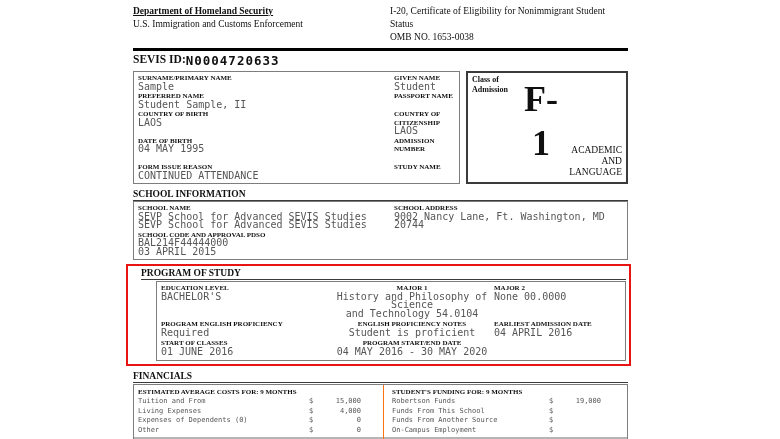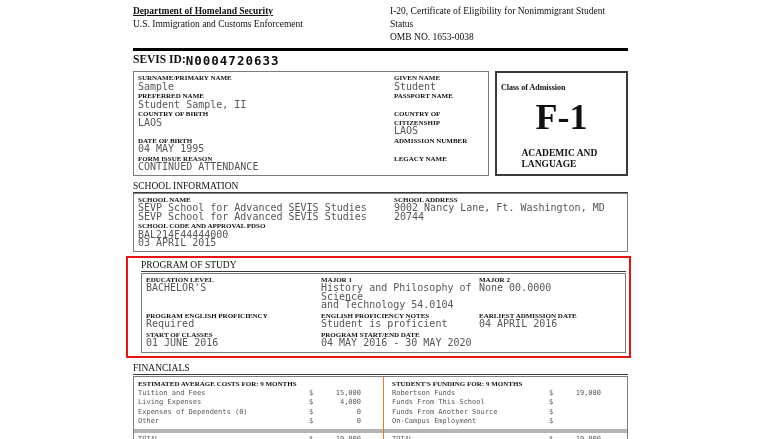--- a/index.html
+++ b/index.html
@@ -23,35 +23,35 @@
   .info-box { border: 1px solid #7d7d7d; padding: 2px 4px; background: #fff; }
   .frow { display: flex; }
   .fl { width: 256px; padding-right: 6px; padding-bottom: 1px; }
   .frx { flex: 1; padding-bottom: 1px; }
   .label { font-size: 7px; font-weight: bold; color: #101010; line-height: 8.5px; }
   .value { font-family: "DejaVu Sans Mono", monospace; font-size: 10px; color: #565656; line-height: 8.5px; white-space: pre-line; min-height: 8.5px; }
 
   
   .student-wrap { display: flex; gap: 6px; }
   .student-box { width: 356px; }
-  .class-box { flex: 1; border: 2px solid #3a3a3a; padding: 10px 4px 4px 4px; display: flex; flex-direction: column; }
+  .class-box { flex: 1; border: 2px solid #3a3a3a; padding: 2px 4px 4px 4px; display: flex; flex-direction: row; }
   .class-title { font-size: 8px; font-weight: bold; line-height: 10px; }
   .class-code { font-size: 36px; font-weight: bold; text-align: center; line-height: 44px; margin-top: 2px; }
-  .class-sub { font-size: 9.5px; font-weight: bold; text-align: left; line-height: 11px; margin-top: auto; width: 80px; margin-left: auto; margin-right: auto; }
-
-  
-  .sec-title { font-size: 9.5px; font-weight: normal; border-bottom: 1.5px solid #3a3a3a; line-height: 12px; margin-top: 4px; }
+  .class-sub { font-size: 9.5px; font-weight: normal; text-align: right; line-height: 11px; margin-top: auto; width: 80px; margin-left: auto; margin-right: auto; }
+
+  
+  .sec-title { font-size: 9.5px; font-weight: bold; border-bottom: 1.5px solid #3a3a3a; line-height: 12px; margin-top: 4px; }
 
   
   .red-wrap { border: 2px solid #e81414; margin: 4px -3px 0 -7px; padding: 0 3px 3px 13px; }
   .red-wrap .sec-title { margin-top: 1px; }
-  .program-box { border: 1px solid #7d7d7d; padding: 2px 4px; margin-top: 1px; }
+  .program-box { border: 1px solid #7d7d7d; padding: 2px 4px; margin-top: 1px; margin-left: 15px; }
   .prow { display: flex; }
   .pc1 { width: 175px; padding-right: 6px; padding-bottom: 2px; }
-  .pc2 { width: 158px; padding-right: 6px; padding-bottom: 2px; }
+  .pc2 { width: 158px; padding-right: 6px; padding-bottom: 2px; text-align: center; }
   .pc3 { flex: 1; padding-bottom: 2px; }
 
   
   .fin-box { border: 1px solid #7d7d7d; display: flex; margin-top: 1px; }
   .fin-l { width: 250px; border-right: 1px solid #f97316; padding: 2px 22px 3px 4px; }
   .fin-r { flex: 1; padding: 2px 26px 3px 8px; }
   .fin-header { font-size: 7px; font-weight: bold; line-height: 10px; }
   .fin-row { display: flex; font-family: "DejaVu Sans Mono", monospace; font-size: 7px; color: #565656; line-height: 9.5px; }
   .fin-name { flex: 1; }
   .fin-cur { width: 14px; }
@@ -122,21 +122,21 @@
           <div class="label">ADMISSION NUMBER</div>
           <div class="value"></div>
         </div>
       </div>
       <div class="frow">
         <div class="fl">
           <div class="label">FORM ISSUE REASON</div>
           <div class="value">CONTINUED ATTENDANCE</div>
         </div>
         <div class="frx">
-          <div class="label">LEGACY NAME</div>
+          <div class="label">STUDY NAME</div>
           <div class="value"></div>
         </div>
       </div>
     </div>
 
     <div class="class-box">
       <div class="class-title">Class of Admission</div>
       <div class="class-code">F-1</div>
       <div class="class-sub">ACADEMIC AND LANGUAGE</div>
     </div>
@@ -211,21 +211,21 @@
         </div>
       </div>
     </div>
   </div>
 
   <div class="sec-title">FINANCIALS</div>
   <div class="fin-box">
     <div class="fin-l">
       <div class="fin-header">ESTIMATED AVERAGE COSTS FOR: 9 MONTHS</div>
       <div class="fin-row">
-        <div class="fin-name">Tuition and Fees</div>
+        <div class="fin-name">Tuition and From</div>
         <div class="fin-cur">$</div>
         <div class="fin-amt">15,000</div>
       </div>
       <div class="fin-row">
         <div class="fin-name">Living Expenses</div>
         <div class="fin-cur">$</div>
         <div class="fin-amt">4,000</div>
       </div>
       <div class="fin-row">
         <div class="fin-name">Expenses of Dependents (0)</div>

